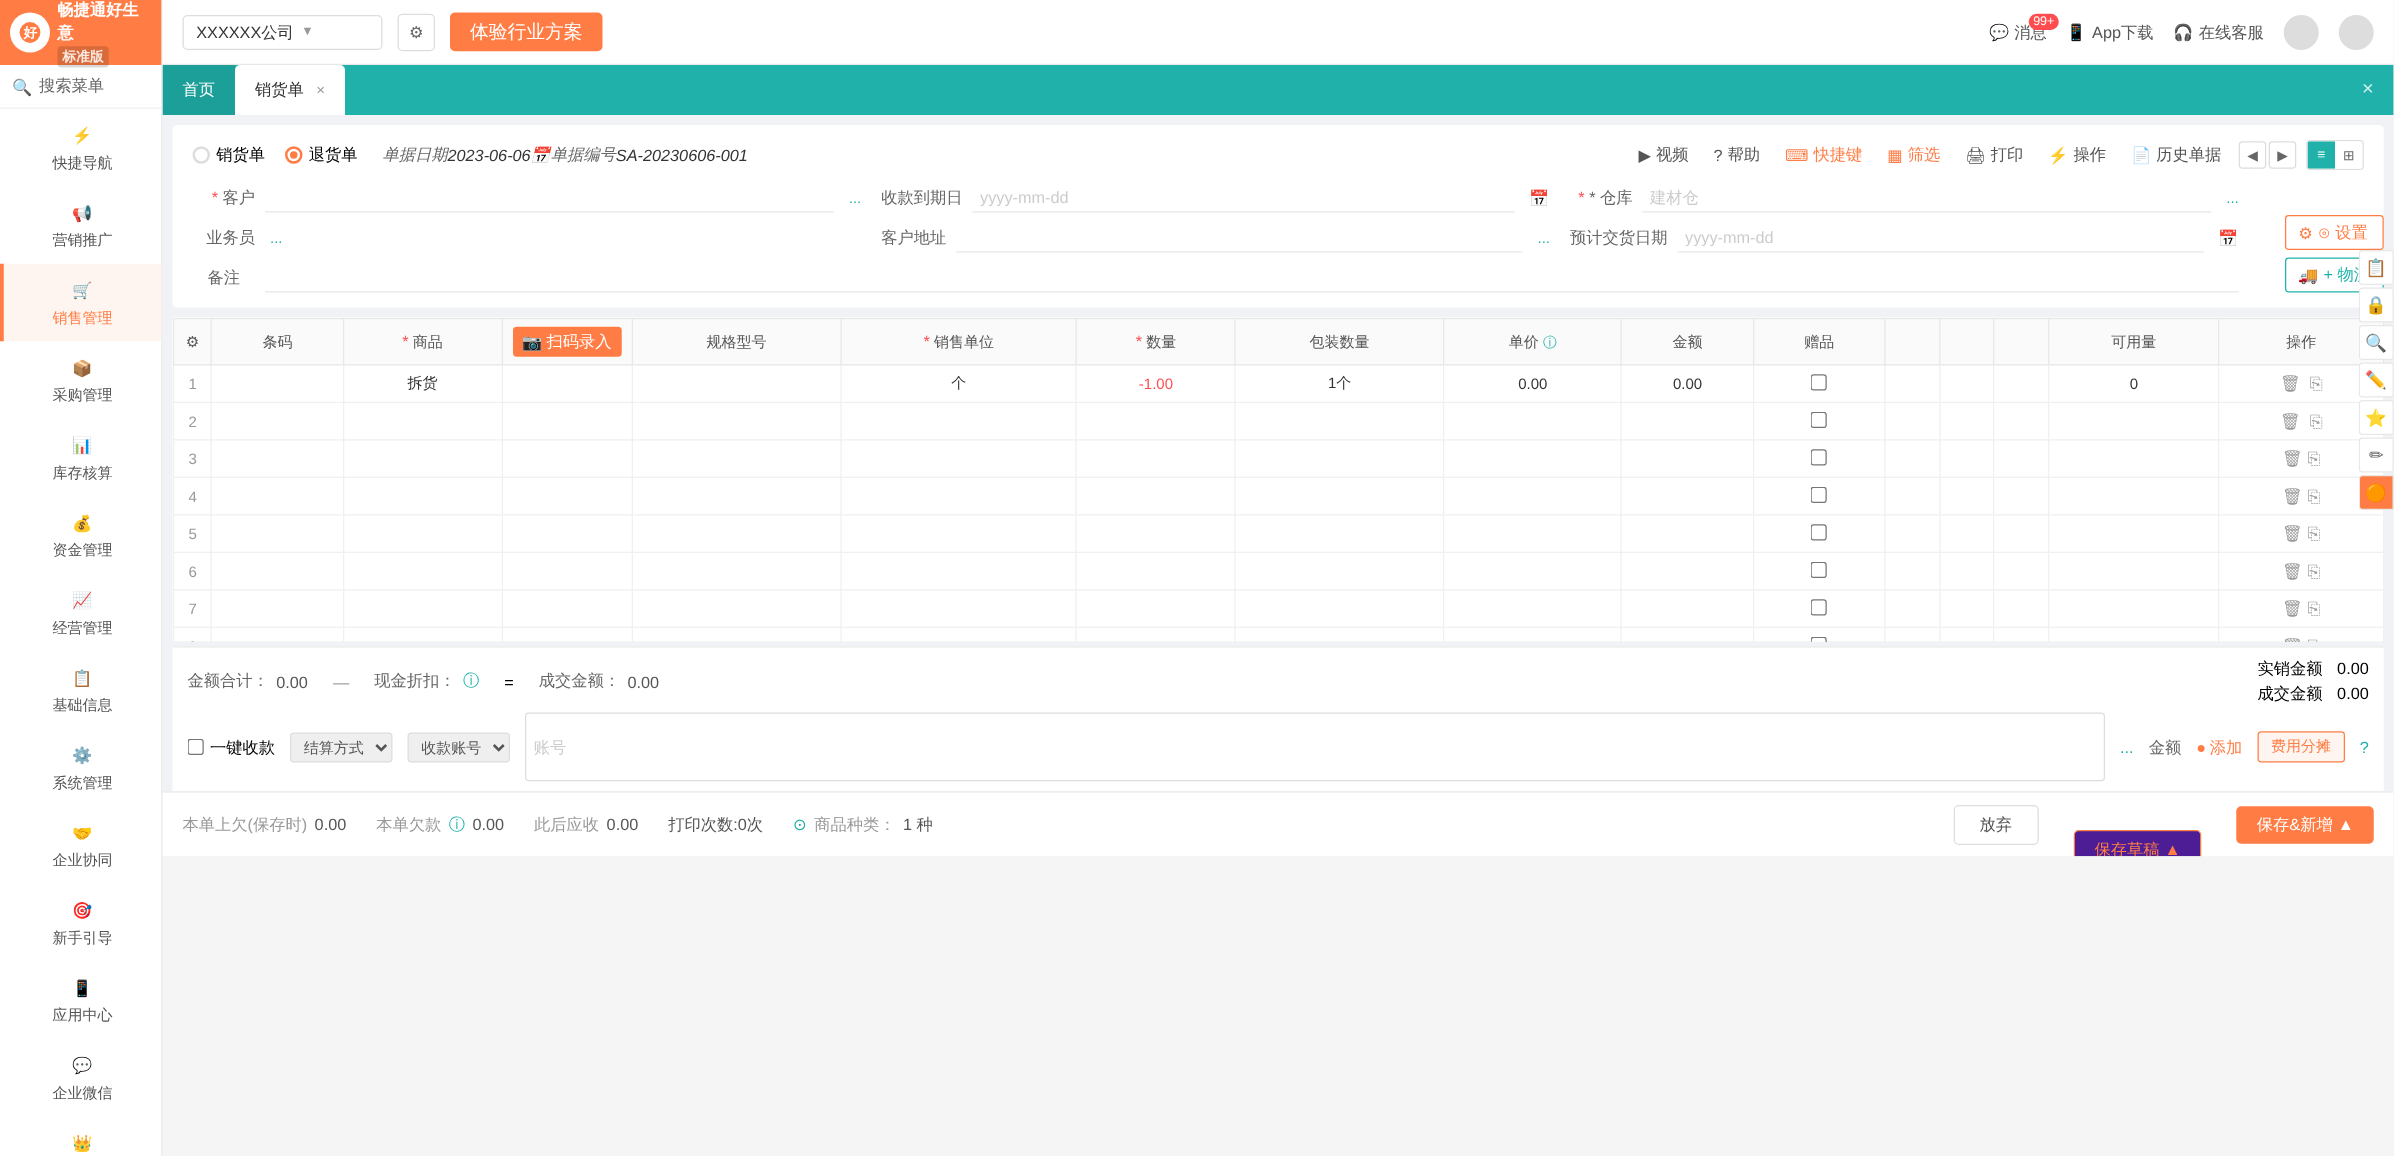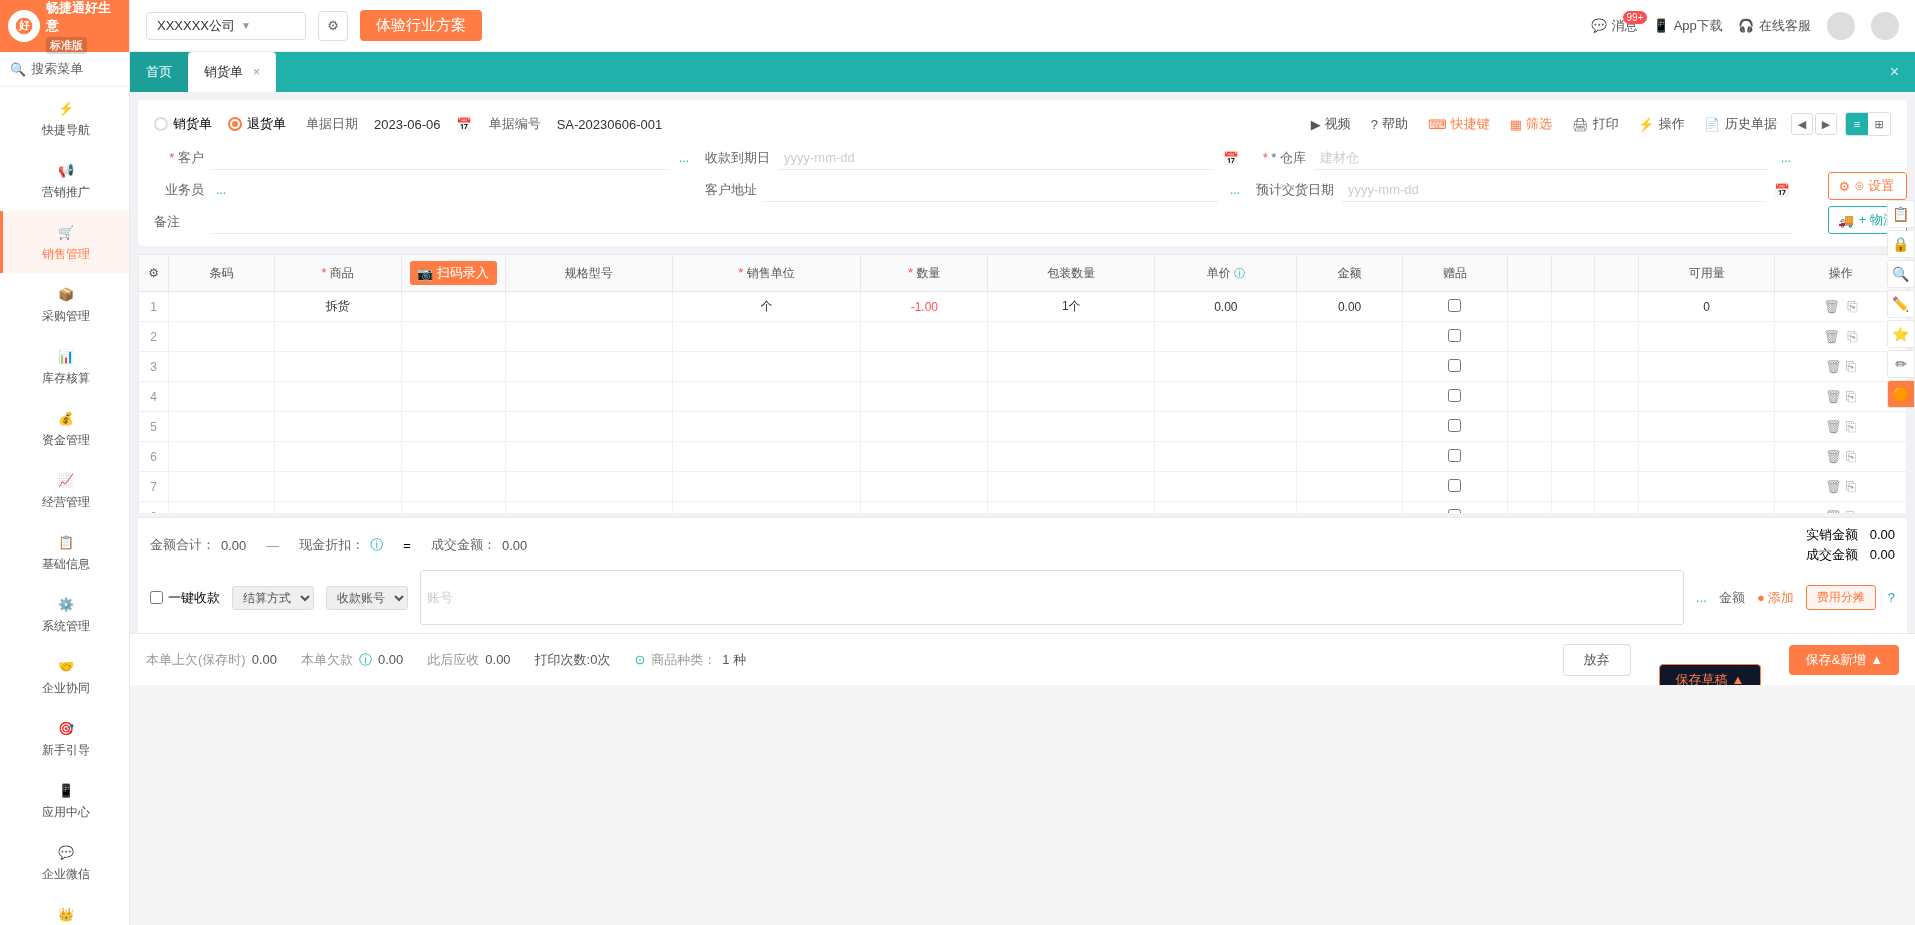--- a/index.html
+++ b/index.html
@@ -46,42 +46,42 @@
     
     .form-card { background: #fff; margin: 8px; border-radius: 4px; padding: 12px 16px; }
 
     
     .order-type-row { display: flex; align-items: center; gap: 20px; margin-bottom: 10px; }
     .radio-group { display: flex; align-items: center; gap: 16px; }
     .radio-item { display: flex; align-items: center; gap: 5px; cursor: pointer; }
     .radio-dot { width: 14px; height: 14px; border-radius: 50%; border: 2px solid #ddd; display: flex; align-items: center; justify-content: center; }
     .radio-dot.selected { border-color: #ff7d45; }
     .radio-dot.selected::after { content: ''; width: 6px; height: 6px; border-radius: 50%; background: #ff7d45; display: block; }
-    .order-meta { display: flex; align-items: center; gap: 16px; color: #333; }
+    .order-meta { display: flex; align-items: center; color: #333; font-style: italic; }
     .order-meta label { color: #666; }
     .order-meta-right { margin-left: auto; display: flex; align-items: center; gap: 8px; }
     .toolbar-btn { display: flex; align-items: center; gap: 4px; cursor: pointer; color: #555; font-size: 12px; padding: 3px 6px; border-radius: 3px; }
     .toolbar-btn.orange { color: #ff7d45; }
     .action-nav { display: flex; align-items: center; gap: 2px; }
     .nav-arrow { width: 22px; height: 22px; border: 1px solid #ddd; border-radius: 3px; display: flex; align-items: center; justify-content: center; cursor: pointer; color: #666; font-size: 11px; }
     .view-toggle { display: flex; border: 1px solid #ddd; border-radius: 3px; overflow: hidden; }
     .view-btn { width: 22px; height: 22px; display: flex; align-items: center; justify-content: center; cursor: pointer; color: #666; font-size: 11px; background: #fff; }
     .view-btn.active { background: #20b2aa; color: #fff; }
     .form-field { display: flex; align-items: center; gap: 8px; }
     .form-field label { color: #666; white-space: nowrap; font-size: 13px; min-width: 50px; text-align: right; }
     .form-field label.required::before { content: '* '; color: #ff4d4f; }
     .form-input { flex: 1; border: none; border-bottom: 1px solid #e8e8e8; padding: 4px 6px; color: #333; outline: none; background: transparent; }
     .form-input::placeholder { color: #ccc; }
     .field-suffix { color: #20b2aa; font-size: 12px; cursor: pointer; margin-left: 4px; }
     .field-icon { color: #20b2aa; cursor: pointer; margin-left: 4px; }
     .side-btn { padding: 4px 10px; border-radius: 3px; cursor: pointer; font-size: 12px; display: flex; align-items: center; gap: 4px; }
     .side-btn.orange { background: #fff; border: 1px solid #ff7d45; color: #ff7d45; }
     .side-btn.blue { background: #fff; border: 1px solid #20b2aa; color: #20b2aa; }
     .form-note { display: flex; align-items: center; gap: 8px; }
-    .form-note label { color: #666; font-size: 13px; min-width: 50px; text-align: left; }
+    .form-note label { color: #666; font-size: 13px; min-width: 50px; text-align: center; }
 
     
     .table-wrap { background: #fff; margin: 0 8px 0 8px; flex: 1; overflow: hidden; display: flex; flex-direction: column; }
     .table-container { flex: 1; overflow-y: auto; overflow-x: auto; }
     table { width: 100%; border-collapse: collapse; }
     table thead th { background: #fafafa; border: 1px solid #e8e8e8; padding: 6px 8px; font-weight: normal; color: #555; white-space: nowrap; text-align: center; font-size: 12px; }
     table tbody td { border: 1px solid #f0f0f0; padding: 5px 8px; color: #333; font-size: 12px; text-align: center; height: 30px; }
     .row-num { color: #999; }
     .qty-red { color: #ff4d4f; }
     .subtotal-row td { background: #fffbf0; font-weight: bold; }
@@ -97,21 +97,21 @@
     .add-btn { color: #ff7d45; cursor: pointer; display: flex; align-items: center; gap: 3px; }
     .expense-btn { border: 1px solid #ff7d45; color: #ff7d45; background: #fff5f0; padding: 3px 10px; border-radius: 3px; cursor: pointer; font-size: 12px; }
     .help-icon { color: #20b2aa; cursor: pointer; }
 
     
     .footer { background: #fff; height: 52px; display: flex; align-items: center; padding: 0 16px; border-top: 1px solid #e8e8e8; gap: 24px; }
     .footer-info { display: flex; align-items: center; gap: 6px; color: #555; font-size: 12px; }
     .footer-info label { color: #999; }
     .footer-right { margin-left: auto; display: flex; align-items: center; gap: 28px; }
     .discard-btn { border: 1px solid #ddd; background: #fff; color: #555; padding: 6px 20px; border-radius: 4px; cursor: pointer; }
-    .save-draft-btn { border: 1px solid #ff7d45; background: #0f172a; color: #ff7d45; padding: 6px 16px; border-radius: 4px; cursor: pointer; display: flex; align-items: center; gap: 4px; margin-top: 40px; }
+    .save-draft-btn { border: 1px solid #ff7d45; background: #4c1d95; color: #ff7d45; padding: 6px 16px; border-radius: 4px; cursor: pointer; display: flex; align-items: center; gap: 4px; margin-top: 40px; }
     .save-new-btn { background: #ff7d45; color: #fff; border: none; padding: 6px 16px; border-radius: 4px; cursor: pointer; display: flex; align-items: center; gap: 4px; }
 
     
     .right-tools { position: fixed; right: 0; top: 200px; width: 28px; display: flex; flex-direction: column; gap: 2px; z-index: 100; }
     .right-tool-btn { width: 28px; height: 28px; background: #fff; border: 1px solid #e8e8e8; display: flex; align-items: center; justify-content: center; cursor: pointer; color: #666; font-size: 14px; border-radius: 3px 0 0 3px; }
     .right-tool-btn.orange { background: #ff7d45; color: #fff; }
 
     .scan-btn { background: #ff7d45; color: #fff; border: none; padding: 3px 8px; border-radius: 3px; cursor: pointer; font-size: 12px; display: flex; align-items: center; gap: 3px; }
   </style>
 </head>

